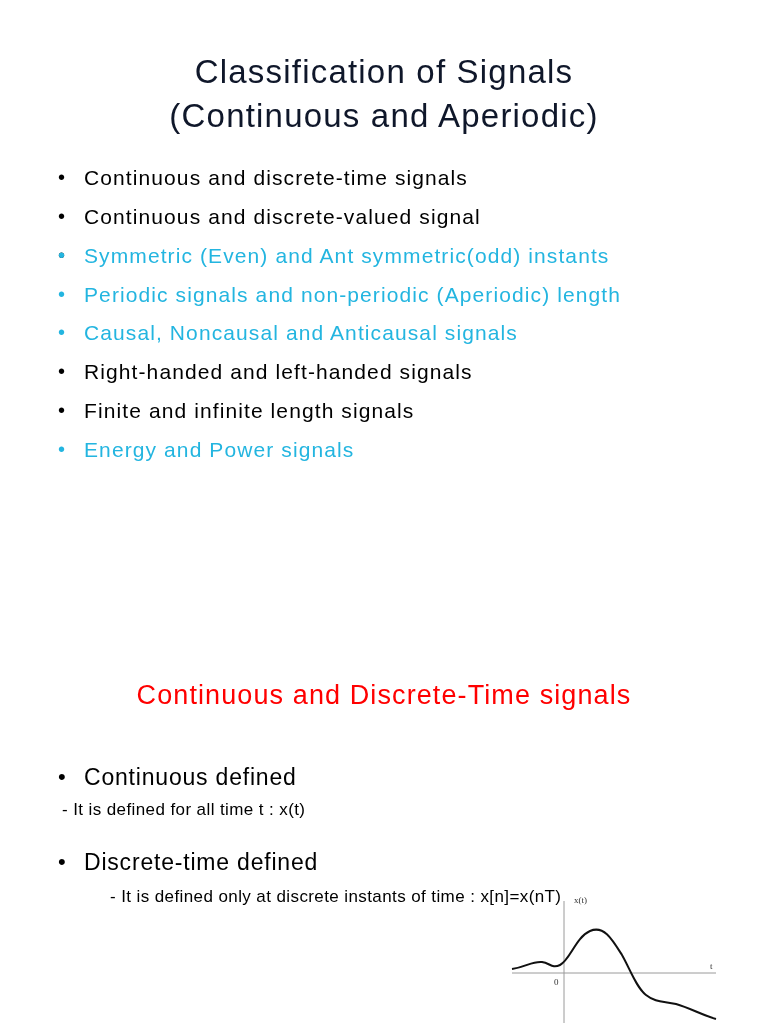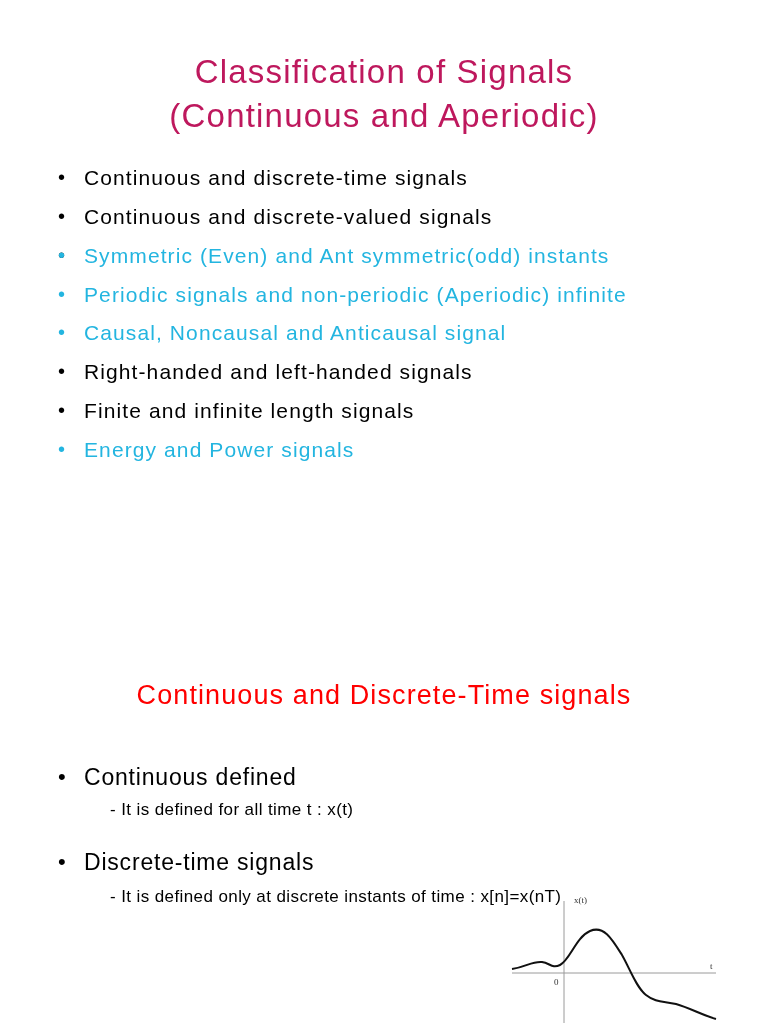--- a/index.html
+++ b/index.html
@@ -20,21 +20,21 @@
     position: absolute;
     left: 0;
     width: 768px;
   }
 
   
   #slide-1 { top: 0; height: 600px; }
 
   .title-1 {
     text-align: center;
-    color: #be185d;
+    color: #0f172a;
     font-size: 33px;
     letter-spacing: 1.2px;
     line-height: 1.32;
     margin: 0;
     padding-top: 50px;
     font-weight: normal;
   }
   .title-1 .line { display: block; }
 
   .bullet-list {
@@ -87,21 +87,21 @@
   }
   .s2-bullet .dot {
     position: absolute;
     left: 58px;
     top: 0;
     font-size: 22px;
   }
   .s2-sub {
     font-size: 17px;
     letter-spacing: 0.4px;
-    padding-left: 110px;
+    padding-left: 62px;
     margin-top: 6px;
     line-height: 1.45;
     max-width: 620px;
   }
   .s2-sub.justify {
     padding-left: 110px;
     padding-right: 40px;
     text-align: justify;
     margin-top: 8px;
   }
@@ -134,36 +134,36 @@
     <span class="line">(Continuous and Aperiodic)</span>
   </h1>
 
   <ul class="bullet-list">
     <li class="c-black">
       <span class="dot">•</span>
       <span>Continuous and discrete-time signals</span>
     </li>
     <li class="c-black">
       <span class="dot">•</span>
-      <span>Continuous and discrete-valued signals</span>
+      <span>Continuous and discrete-valued signal</span>
     </li>
     <li class="c-black">
       <span class="dot">•</span>
     </li>
     <li class="c-cyan">
       <span class="dot">•</span>
       <span>Symmetric (Even) and Ant symmetric(odd) instants</span>
     </li>
     <li class="c-cyan">
       <span class="dot">•</span>
-      <span>Periodic signals and non-periodic (Aperiodic) infinite</span>
-    </li>
-    <li class="c-cyan">
-      <span class="dot">•</span>
-      <span>Causal, Noncausal and Anticausal signal</span>
+      <span>Periodic signals and non-periodic (Aperiodic) length</span>
+    </li>
+    <li class="c-cyan">
+      <span class="dot">•</span>
+      <span>Causal, Noncausal and Anticausal signals</span>
     </li>
     <li class="c-black">
       <span class="dot">•</span>
       <span>Right-handed and left-handed signals</span>
     </li>
     <li class="c-black">
       <span class="dot">•</span>
       <span>Finite and infinite length signals</span>
     </li>
     <li class="c-cyan">
@@ -182,21 +182,21 @@
     <div class="s2-bullet">
       <span class="dot">•</span>
       <span>Continuous defined</span>
     </div>
     <div class="s2-sub">- It is defined for all time t : x(t)</div>
 
     <div class="spacer-22"></div>
 
     <div class="s2-bullet">
       <span class="dot">•</span>
-      <span>Discrete-time signals</span>
+      <span>Discrete-time defined</span>
     </div>
     <div class="s2-sub justify">-  It  is  defined  only  at  discrete  instants  of  time  :  x[n]=x(nT)</div>
 
     <div class="figure">
       <svg width="220" height="150" viewBox="0 0 220 150">
 
         <line x1="60" y1="10" x2="60" y2="132" stroke="#9a9a9a" stroke-width="1"></line>
         <line x1="8" y1="82" x2="212" y2="82" stroke="#9a9a9a" stroke-width="1"></line>
 
         <path d="M8,78 C22,76 28,70 38,71 C46,72 48,78 56,74 C66,69 72,46 86,40 C100,34 108,48 118,64 C126,78 132,96 142,104 C152,112 160,110 172,113 C186,117 198,124 212,128" fill="none" stroke="#111111" stroke-width="2"></path>

